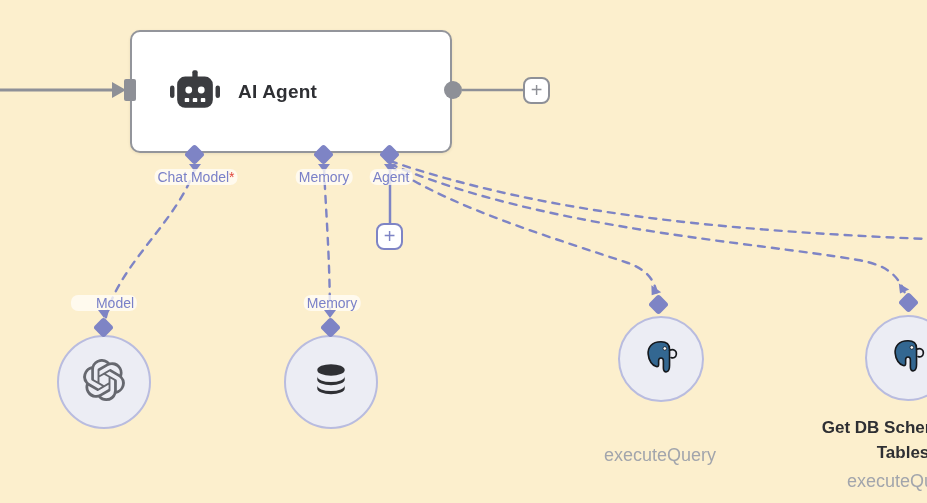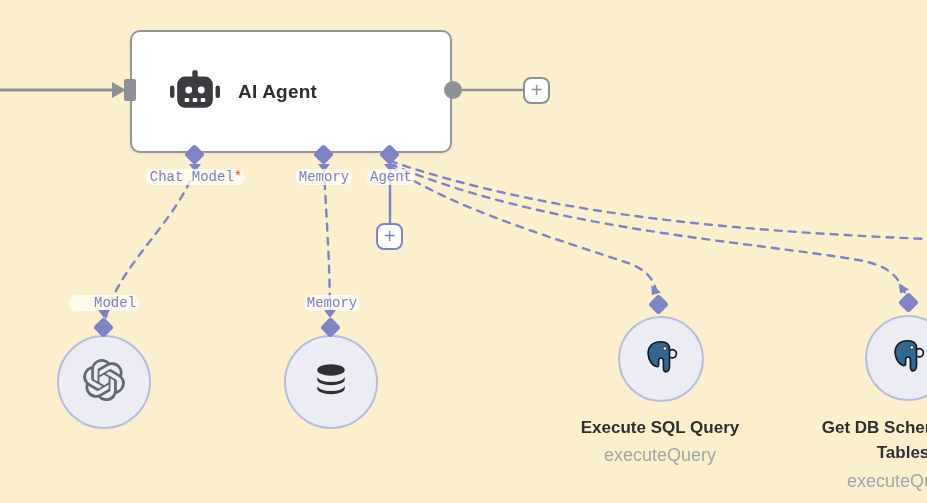--- a/index.html
+++ b/index.html
@@ -40,21 +40,21 @@
 
   
   .diamond{position:absolute;width:15px;height:15px;background:#7E84C5;
     border-radius:3px;transform:rotate(45deg);z-index:3;}
   .tri-down{position:absolute;width:0;height:0;z-index:3;
     border-left:6px solid transparent;border-right:6px solid transparent;
     border-top:8px solid #7E84C5;}
   .port-label{
     position:absolute;transform:translateX(-50%);
     font-size:14px;color:#7A80C8;background:rgba(255,253,247,.78);
-    padding:0 3px;border-radius:7px;white-space:nowrap;z-index:3;font-family:Liberation Mono, monospace;
+    padding:0 3px;border-radius:7px;white-space:nowrap;z-index:3;
   }
   .req{color:#E0443A;}
 
   
   .circle-node{position:absolute;background:#ECEDF4;border:2px solid #B9BCDF;
     border-radius:50%;box-sizing:border-box;z-index:2;
     display:flex;align-items:center;justify-content:center;}
   .node-title{position:absolute;transform:translateX(-50%);
     font-size:17px;font-weight:600;color:#2E2F33;text-align:center;
     line-height:25px;z-index:2;white-space:normal;}
@@ -153,21 +153,20 @@
     <span>
       <svg width="38" height="40" viewBox="0 0 40 40">
         <path fill="#336791" stroke="#15181c" stroke-width="1.7" stroke-linejoin="round" d="M20 4 C10 4 6 10 6.5 17 C7 24 11 29 15 30 C16.6 30.4 17.5 29.7 17.5 28 L17.5 24 C17.5 22 18.5 21 20 21 C21.5 21 22.5 22 22.5 24 L22.5 31.5 C22.5 34.6 24 36.1 26 35.6 C28.1 35.1 29 32.5 29 29 L29 12 C29 6.5 26 4 20 4 Z"></path>
         <path fill="none" stroke="#15181c" stroke-width="1.7" stroke-linecap="round" d="M29 13 C33.5 11 36.7 13.5 36.1 17.5 C35.6 20.6 33 21.6 30.5 20.5"></path>
         <circle cx="24" cy="11" r="1.9" fill="#fff" stroke="#15181c" stroke-width="0.8"></circle>
       </svg>
     </span>
   </div>
   <div class="tri-down" style="left:648px;top:288px;transform:rotate(35deg);"></div>
   <div class="diamond" style="left:651px;top:297px;"></div>
-  <div class="node-title" style="left:660px;top:415px;width:220px;">Execute SQL Query</div>
   <div class="node-sub" style="left:660px;top:445px;">executeQuery</div>
 
   <div class="circle-node" style="left:865px;top:315px;width:86px;height:86px;">
     <span>
       <svg width="38" height="40" viewBox="0 0 40 40">
         <path fill="#336791" stroke="#15181c" stroke-width="1.7" stroke-linejoin="round" d="M20 4 C10 4 6 10 6.5 17 C7 24 11 29 15 30 C16.6 30.4 17.5 29.7 17.5 28 L17.5 24 C17.5 22 18.5 21 20 21 C21.5 21 22.5 22 22.5 24 L22.5 31.5 C22.5 34.6 24 36.1 26 35.6 C28.1 35.1 29 32.5 29 29 L29 12 C29 6.5 26 4 20 4 Z"></path>
         <path fill="none" stroke="#15181c" stroke-width="1.7" stroke-linecap="round" d="M29 13 C33.5 11 36.7 13.5 36.1 17.5 C35.6 20.6 33 21.6 30.5 20.5"></path>
         <circle cx="24" cy="11" r="1.9" fill="#fff" stroke="#15181c" stroke-width="0.8"></circle>
       </svg>
     </span>

